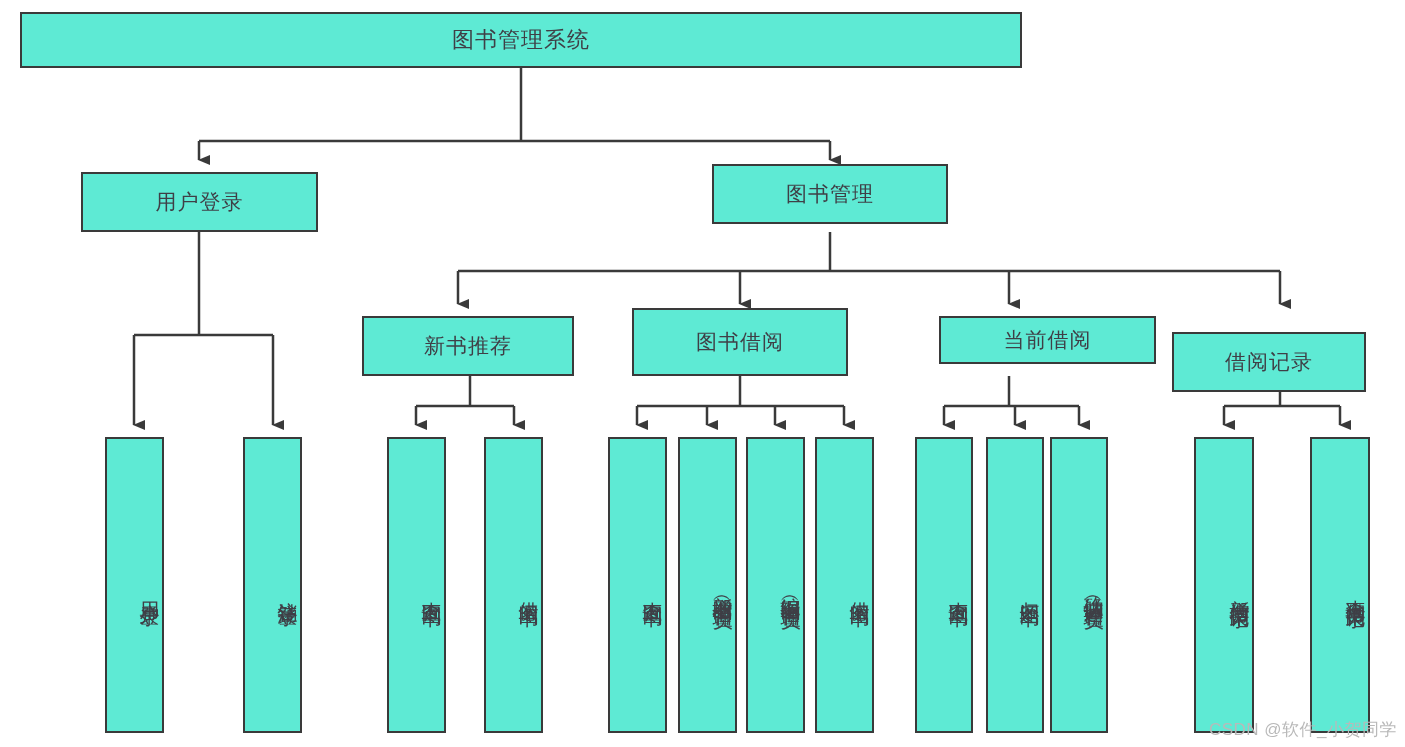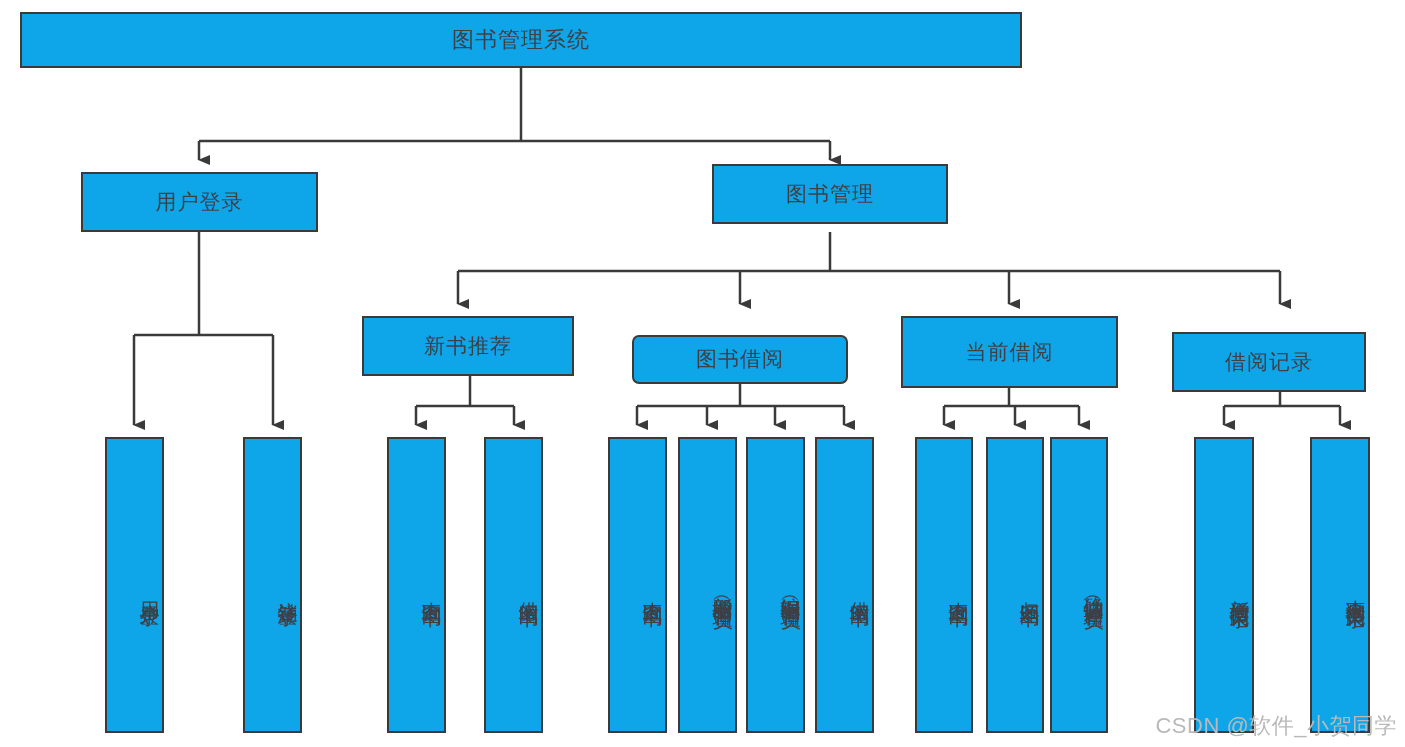--- a/index.html
+++ b/index.html
@@ -21,21 +21,21 @@
     position: absolute;
     left: 0;
     top: 0;
     width: 1405px;
     height: 747px;
     pointer-events: none;
   }
   .node {
     position: absolute;
     box-sizing: border-box;
-    background: #0ea5e9;
+    background: #5eead4;
     border: 2.5px solid #3a3a3a;
     display: flex;
     align-items: center;
     justify-content: center;
     color: #3f3f46;
     font-size: 21px;
     letter-spacing: 1px;
     line-height: 1.25;
     text-align: center;
     white-space: nowrap;
@@ -55,21 +55,21 @@
   }
   .node.vert > span {
     writing-mode: vertical-rl;
     text-orientation: upright;
     display: block;
   }
   .watermark {
     position: absolute;
     right: 8px;
     bottom: 6px;
-    font-size: 22px;
+    font-size: 17px;
     color: #b9b9b9;
     letter-spacing: 0.5px;
     white-space: nowrap;
   }
 </style>
 </head>
 <body>
 
 <div id="canvas">
 
@@ -131,24 +131,24 @@
   <div class="node" style="left:81px; top:172px; width:237px; height:60px;">
     <span>用户登录</span>
   </div>
   <div class="node" style="left:712px; top:164px; width:236px; height:60px;">
     <span>图书管理</span>
   </div>
 
   <div class="node" style="left:362px; top:316px; width:212px; height:60px;">
     <span>新书推荐</span>
   </div>
-  <div class="node" style="left:632px; top:335px; width:216px; height:49px;border-radius:7px;">
+  <div class="node" style="left:632px; top:308px; width:216px; height:68px;">
     <span>图书借阅</span>
   </div>
-  <div class="node" style="left:901px; top:316px; width:217px; height:72px;">
+  <div class="node" style="left:939px; top:316px; width:217px; height:48px;">
     <span>当前借阅</span>
   </div>
   <div class="node" style="left:1172px; top:332px; width:194px; height:60px;">
     <span>借阅记录</span>
   </div>
 
   <div class="node vert" style="left:105px; top:437px; width:59px; height:296px;">
     <span>用户登录</span>
   </div>
   <div class="node vert" style="left:243px; top:437px; width:59px; height:296px;">

